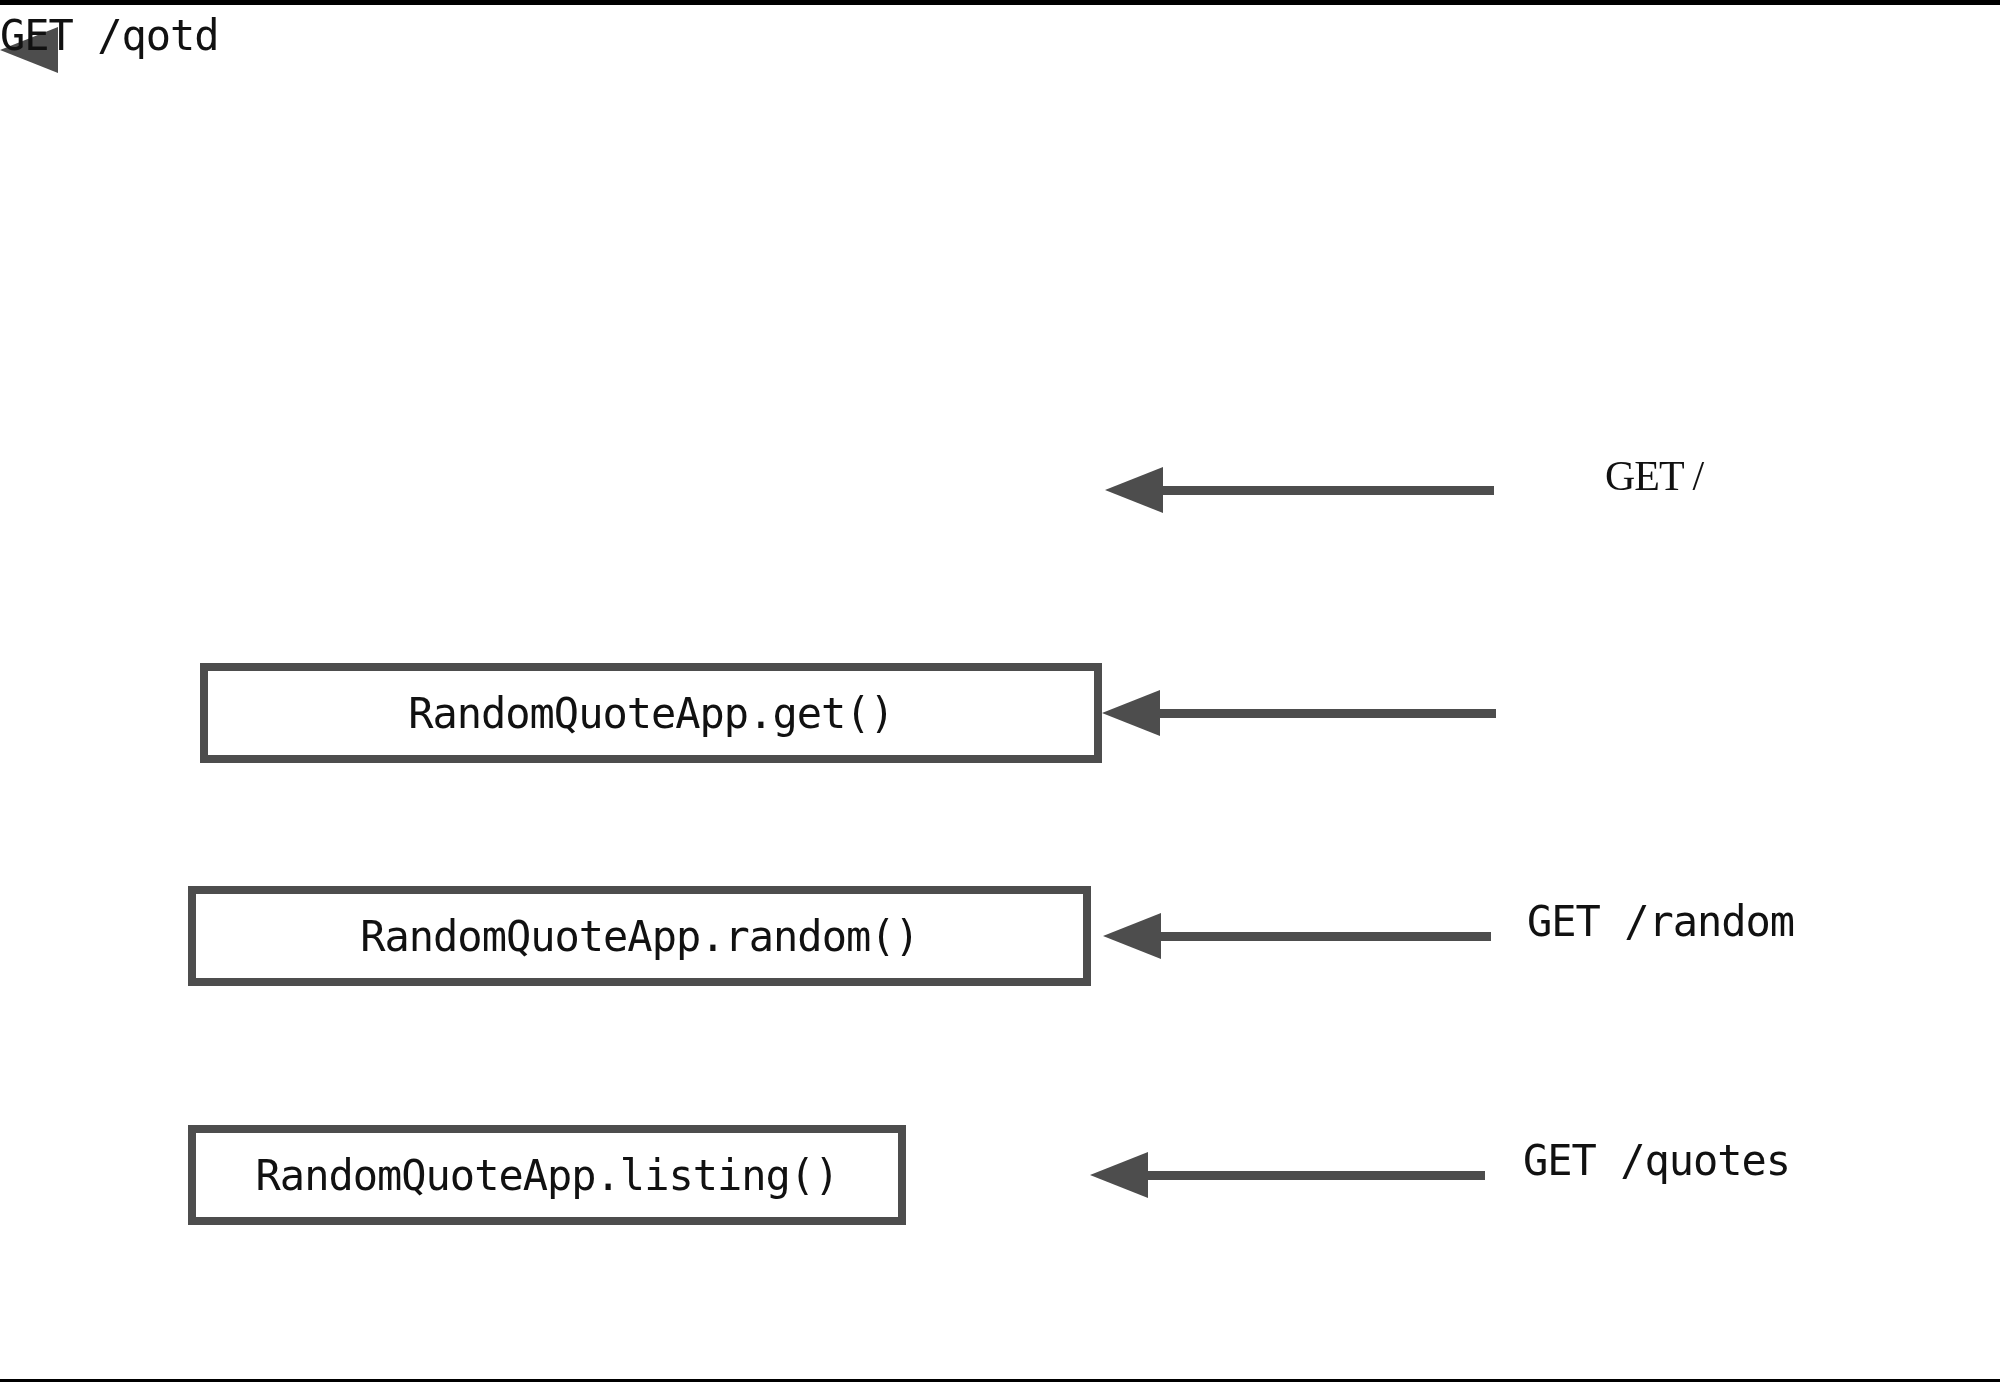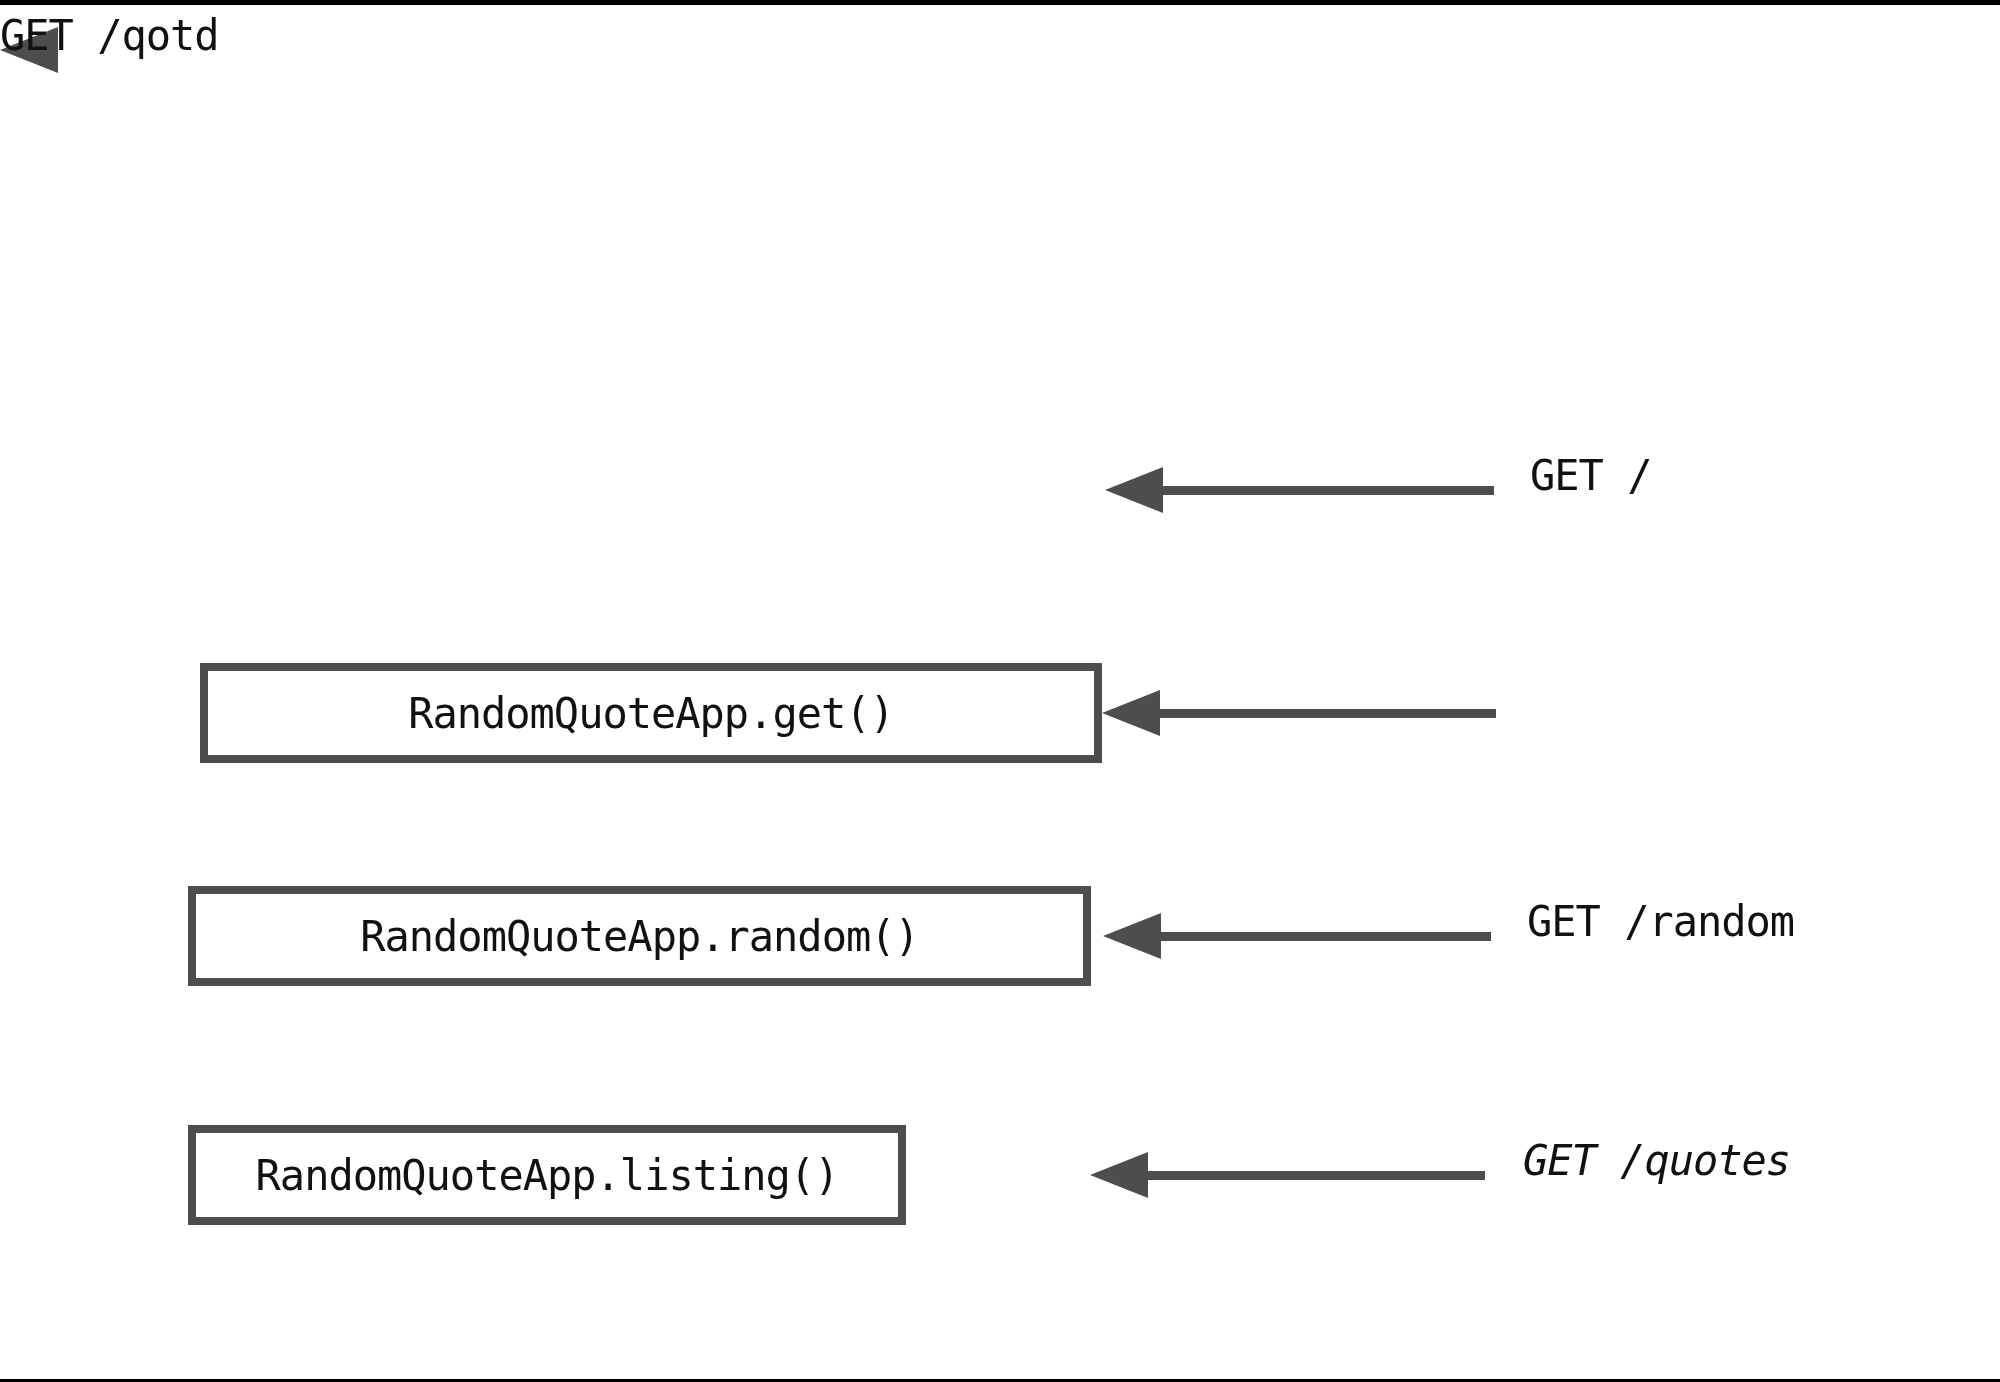--- a/index.html
+++ b/index.html
@@ -84,36 +84,36 @@
 
   
   .row:nth-of-type(1) { top: 194px; }
   .row:nth-of-type(1) .box   { left: 215px;  width: 895px; }
   .row:nth-of-type(1) .arrow { left: 1110px; width: 430px; }
   .row:nth-of-type(1) .route { left: 1565px; }
 
   .row:nth-of-type(2) { top: 440px; }
   .row:nth-of-type(2) .box   { left: 198px;  width: 907px; }
   .row:nth-of-type(2) .arrow { left: 1105px; width: 389px; }
-  .row:nth-of-type(2) .route { left: 1530px; }
+  .row:nth-of-type(2) .route { left: 1605px; font-family: Liberation Serif, serif; }
 
   .row:nth-of-type(3) { top: 663px; }
   .row:nth-of-type(3) .box   { left: 200px;  width: 902px; }
   .row:nth-of-type(3) .arrow { left: 1102px; width: 394px; }
   .row:nth-of-type(3) .route { left: 1530px; }
 
   .row:nth-of-type(4) { top: 886px; }
   .row:nth-of-type(4) .box   { left: 188px;  width: 903px; }
   .row:nth-of-type(4) .arrow { left: 1103px; width: 388px; }
   .row:nth-of-type(4) .route { left: 1527px; }
 
   .row:nth-of-type(5) { top: 1125px; }
   .row:nth-of-type(5) .box   { left: 188px;  width: 718px; }
   .row:nth-of-type(5) .arrow { left: 1090px; width: 395px; }
-  .row:nth-of-type(5) .route { left: 1523px; font-style: italic; }
+  .row:nth-of-type(5) .route { left: 1523px; }
 </style>
 </head>
 <body>
 
 <div class="canvas">
   <div class="edge-bar top"></div>
 
   <div class="row">
     <div class="arrow">
       <span class="head"></span>

